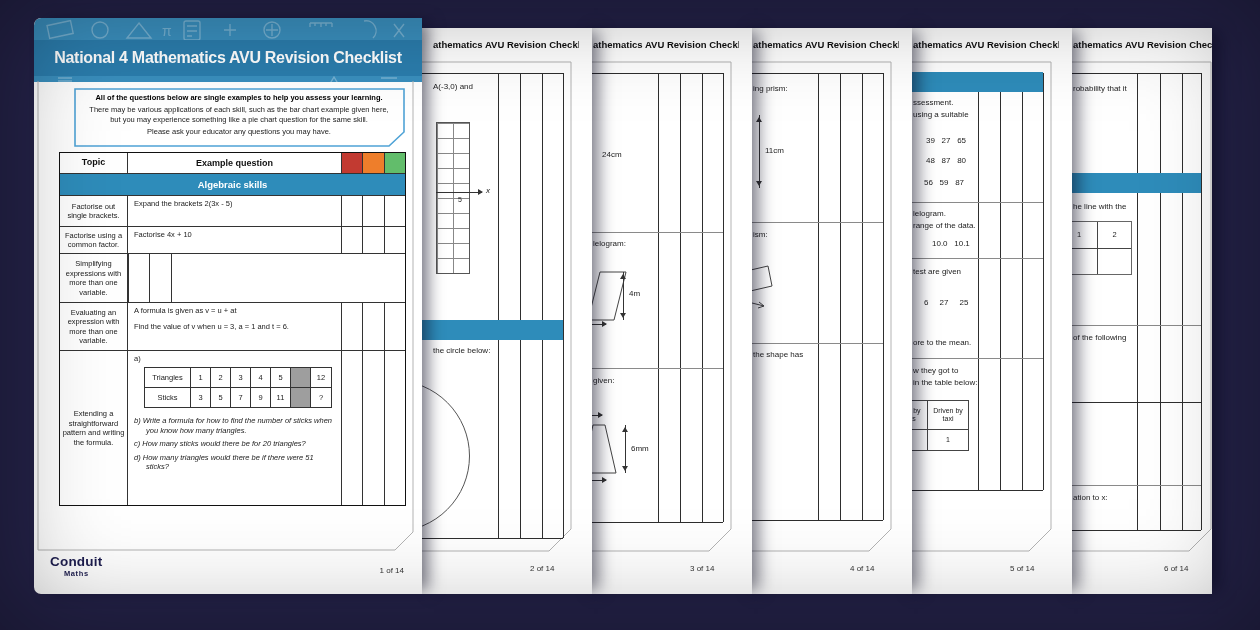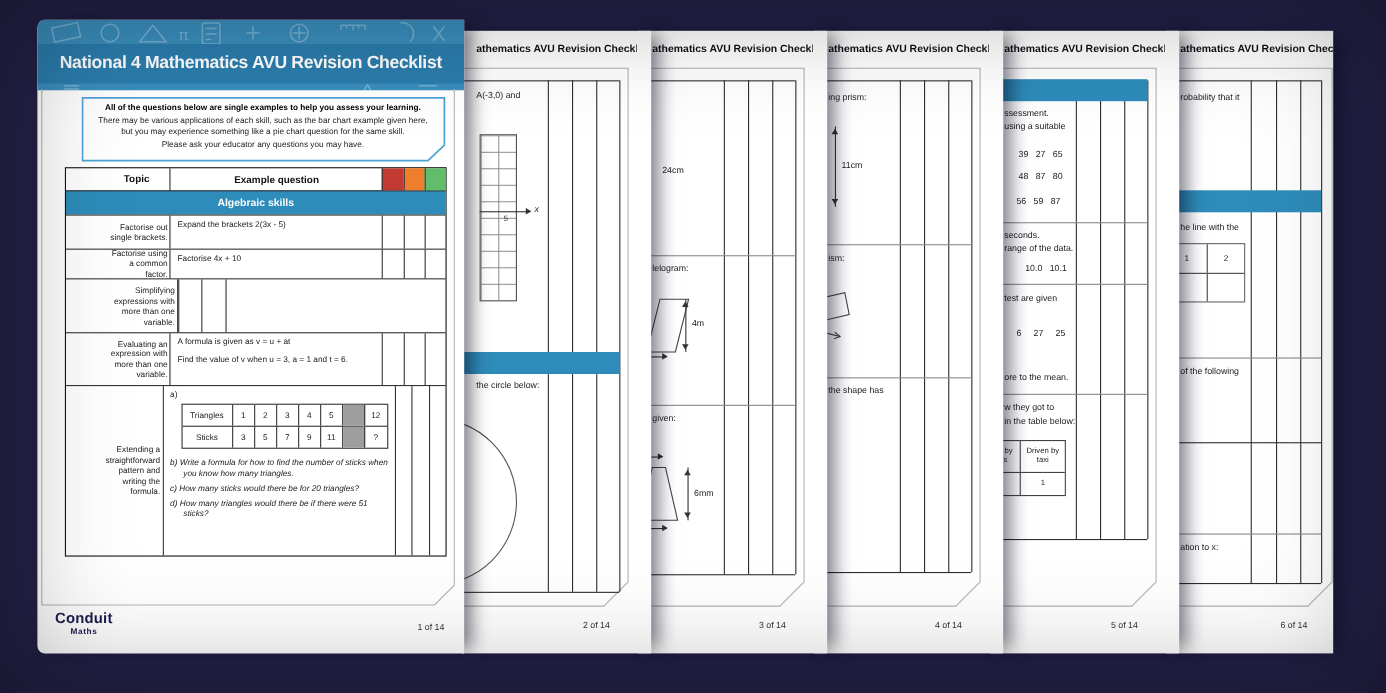--- a/index.html
+++ b/index.html
@@ -41,21 +41,21 @@
          color:#fff;font-weight:bold;font-size:16px;letter-spacing:-.3px;line-height:36px;
          text-align:center;white-space:nowrap;}
   .bubble{position:absolute;left:40px;top:70px;width:332px;height:60px;text-align:center;}
   .bub-txt{position:absolute;left:12px;top:3px;width:306px;font-size:7.5px;line-height:10px;color:#222;}
   .bub-txt p{margin:2px 0;}
   .b-bold{font-weight:bold;color:#000;}
   .mt{position:absolute;left:25px;top:134px;width:345px;border:1.5px solid #111;background:#fff;}
   .mt-row{display:flex;border-top:1px solid #333;}
   .mt-row:first-child{border-top:none;}
   .mt-topic{width:68px;border-right:1px solid #333;display:flex;align-items:center;justify-content:center;
-            text-align:right;font-size:7.5px;line-height:9.5px;color:#222;padding:2px;box-sizing:border-box;margin-left:34px;}
+            text-align:center;font-size:7.5px;line-height:9.5px;color:#222;padding:2px;box-sizing:border-box;}
   .mt-ex{width:213px;font-size:7.5px;line-height:10px;color:#222;padding:3px 6px;box-sizing:border-box;}
   .mt-chk{width:21.3px;border-left:1px solid #333;box-sizing:border-box;}
   .mt-center{display:flex;align-items:center;justify-content:center;font-weight:bold;font-size:9px;color:#111;}
   .mt-section{background:#2e8cba;color:#fff;font-weight:bold;font-size:9.5px;
               display:flex;align-items:center;justify-content:center;}
   .mini{display:inline-block;border:1px solid #333;margin:3px 0 4px 10px;}
   .mini-row{display:flex;}
   .mini-row+.mini-row{border-top:1px solid #333;text-align:center;}
   .mini-row>div{width:20px;height:19px;border-right:1px solid #333;display:flex;align-items:center;
                 justify-content:center;font-size:7.5px;color:#222;box-sizing:border-box;}
@@ -315,21 +315,21 @@
       <div class="tl" style="left:-12px;top:462px;width:143px;height:1px"></div>
 
       <div class="band" style="top:44px;width:143px"></div>
       <div class="frag" style="left:1px;top:70px">ssessment.</div>
       <div class="frag" style="left:1px;top:82px">using a suitable</div>
       <div class="frag pre" style="left:14px;top:108px">39   27   65</div>
       <div class="frag pre" style="left:14px;top:128px">48   87   80</div>
       <div class="frag pre" style="left:12px;top:150px">56   59   87</div>
 
       <div class="sep" style="top:174px"></div>
-      <div class="frag" style="left:1px;top:181px">seconds.</div>
+      <div class="frag" style="left:1px;top:181px">lelogram.</div>
       <div class="frag" style="left:1px;top:193px">range of the data.</div>
       <div class="frag pre" style="left:20px;top:211px">10.0   10.1</div>
 
       <div class="sep" style="top:230px"></div>
       <div class="frag" style="left:1px;top:239px">test are given</div>
       <div class="frag pre" style="left:12px;top:270px">6     27     25</div>
       <div class="frag" style="left:1px;top:310px">ore to the mean.</div>
 
       <div class="sep" style="top:330px"></div>
       <div class="frag" style="left:1px;top:338px">w they got to</div>

